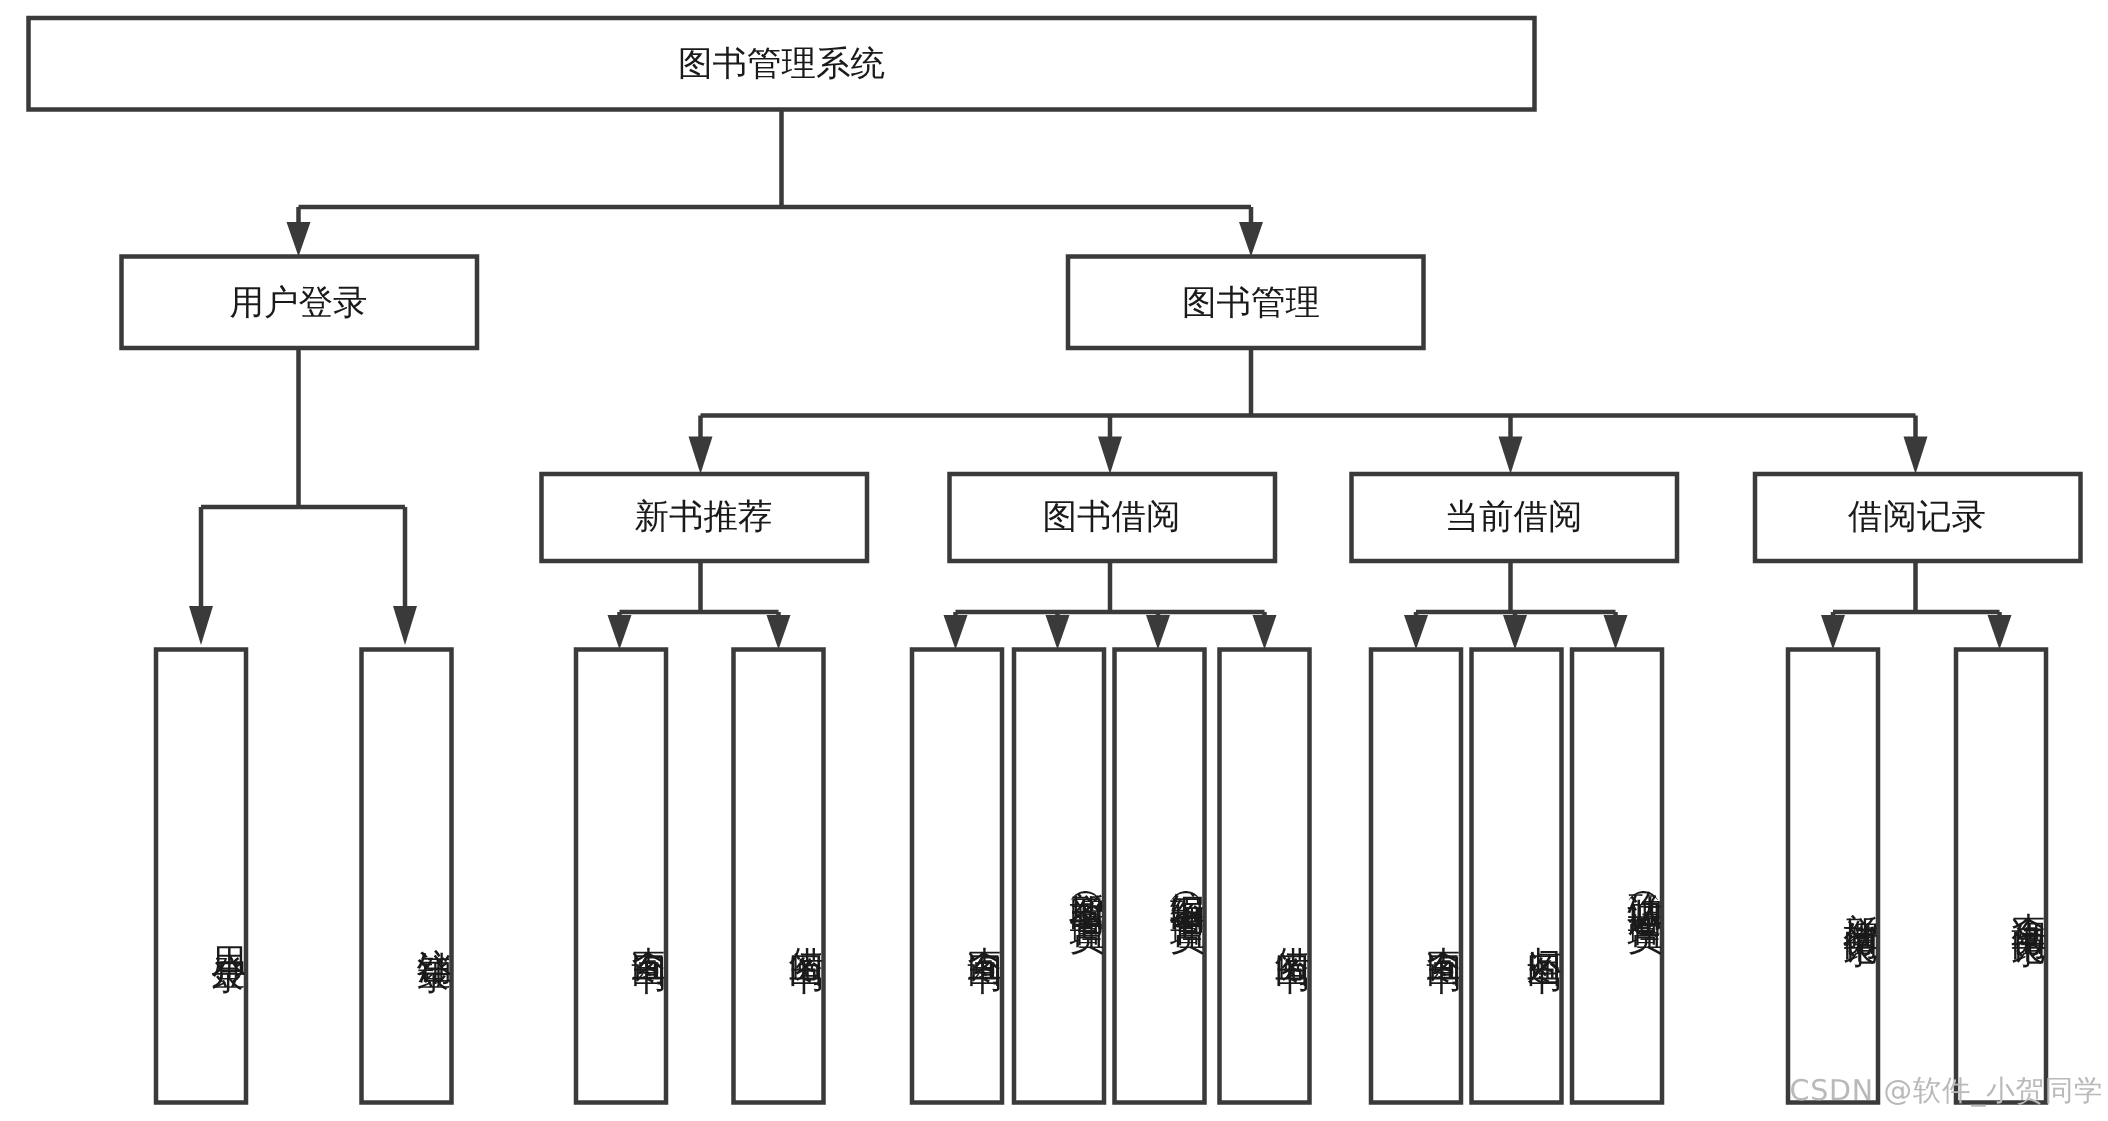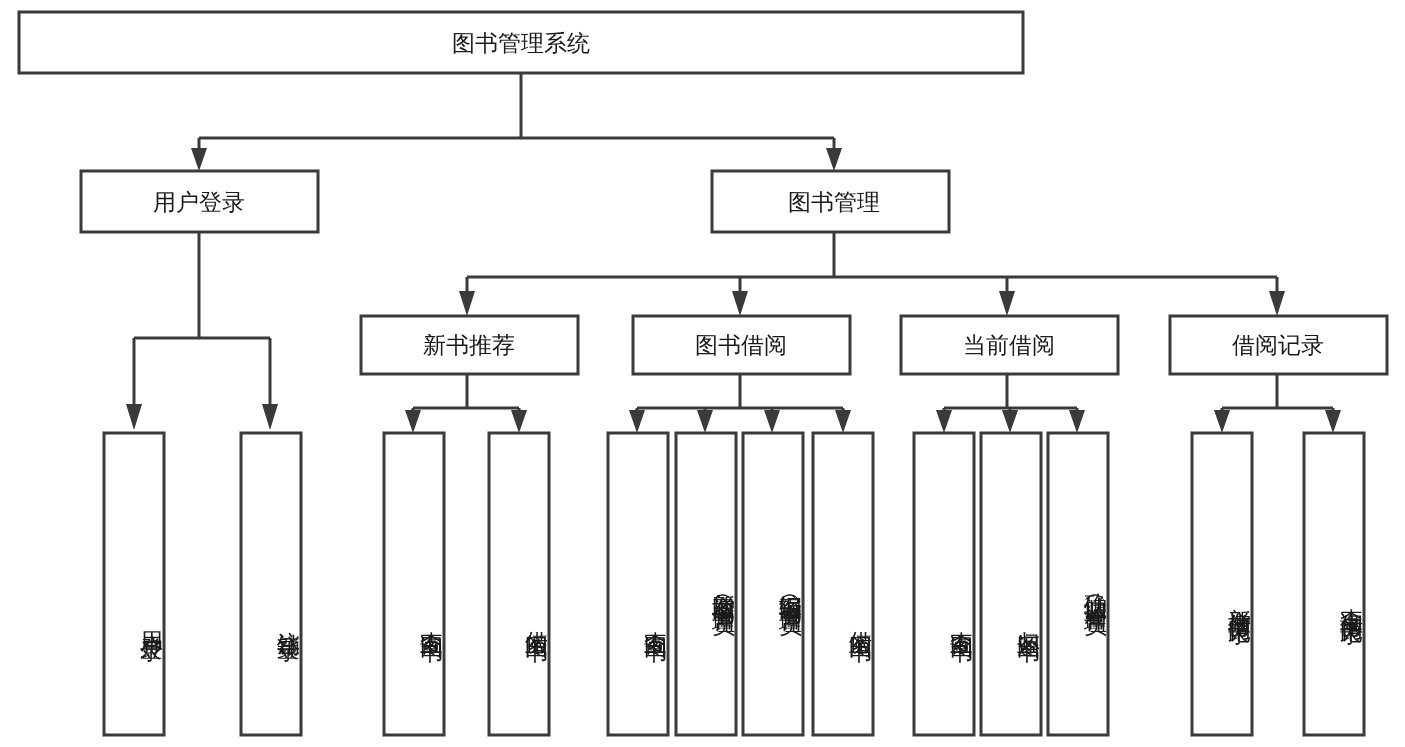--- a/index.html
+++ b/index.html
@@ -211,14 +211,15 @@
   <div class="node-label-v" style="left:914px; top:433px; width:60px; height:302px; padding-top:70px; box-sizing:border-box;">查询图书</div>
 
   <div class="node-label-v" style="left:981px; top:433px; width:60px; height:302px; padding-top:70px; box-sizing:border-box;">归还图书</div>
 
   <div class="node-label-v" style="left:1048px; top:433px; width:60px; height:302px; padding-top:8px; box-sizing:border-box;">确认归还（管理员）</div>
 
   <div class="node-label-v" style="left:1192px; top:433px; width:60px; height:302px; padding-top:30px; box-sizing:border-box;">新增借阅记录</div>
 
   <div class="node-label-v" style="left:1304px; top:433px; width:60px; height:302px; padding-top:30px; box-sizing:border-box;">查询借阅记录</div>
 
+  <div class="watermark" style="left:1193px; top:714px;">CSDN @软件_小贺同学</div>
 
 </div>
 
 </body></html>

